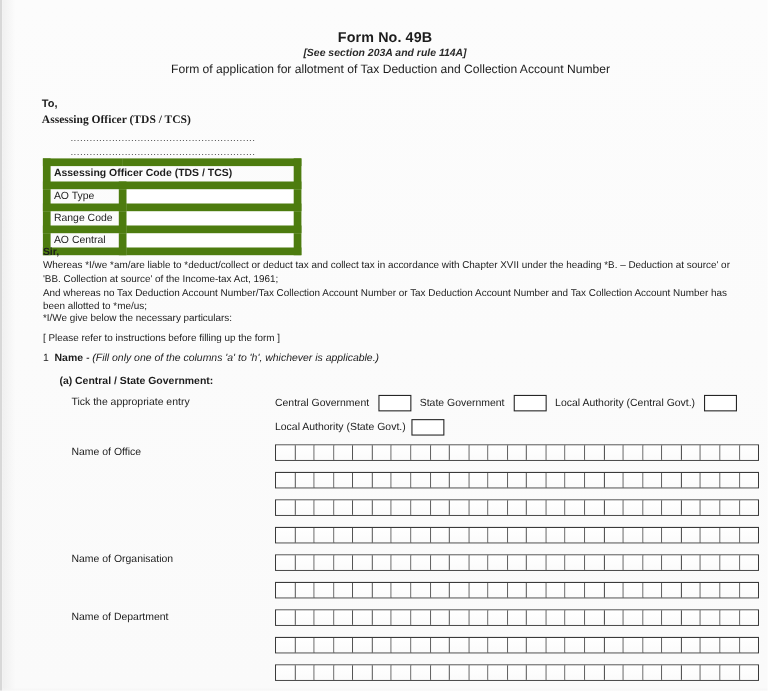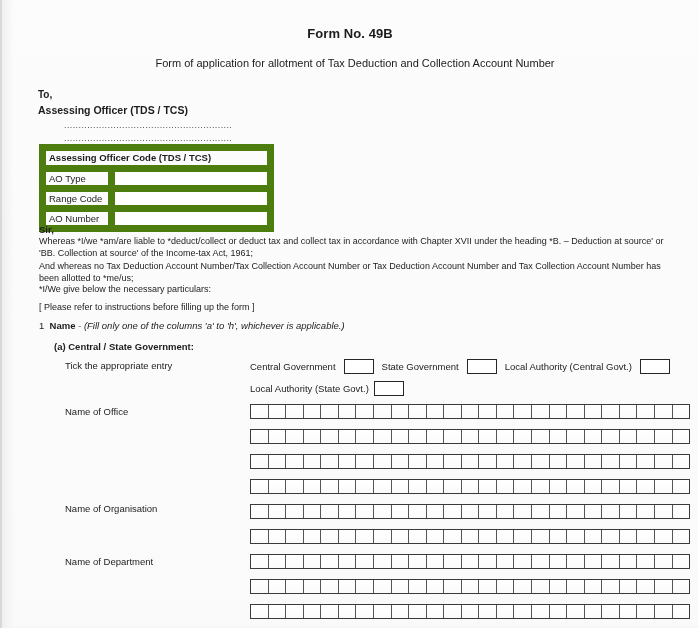--- a/index.html
+++ b/index.html
@@ -69,20 +69,21 @@
     top: 89px;
     font-size: 10px;
     font-weight: bold;
   }
   #ao-heading {
     position: absolute;
     left: 36px;
     top: 104px;
     font-size: 10.5px;
     font-weight: bold;
+    font-family: Liberation Serif, serif;
   }
   .dotted-blank {
     position: absolute;
     left: 62px;
     width: 185px;
     font-size: 9px;
     color: #4a4a4a;
     letter-spacing: .4px;
     overflow: hidden;
     white-space: nowrap;
@@ -209,20 +210,21 @@
     pointer-events: none;
   }
 </style>
 </head>
 <body>
 
 <div id="page">
   <div id="paper-tint"></div>
 
   <div id="form-no" class="head">Form No. 49B</div>
+  <div id="see-section" class="head">[See section 203A and rule 114A]</div>
   <div id="subtitle-1" class="head">Form of application for allotment of Tax Deduction and Collection Account Number</div>
 
   <div id="to-label">To,</div>
   <div id="ao-heading">Assessing Officer (TDS / TCS)</div>
   <div id="blank-1" class="dotted-blank">..........................................................</div>
   <div id="blank-2" class="dotted-blank">..........................................................</div>
 
   <table id="ao-table">
     <tbody>
       <tr>
@@ -230,21 +232,21 @@
       </tr>
       <tr>
         <td class="lbl">AO Type</td>
         <td class="val"></td>
       </tr>
       <tr>
         <td class="lbl">Range Code</td>
         <td class="val"></td>
       </tr>
       <tr>
-        <td class="lbl">AO Number</td>
+        <td class="lbl">AO Central</td>
         <td class="val"></td>
       </tr>
     </tbody>
   </table>
 
   <div id="sir">Sir,</div>
   <div id="para-whereas" class="para">Whereas *I/we *am/are liable to *deduct/collect or deduct tax and collect tax in accordance with Chapter XVII under the heading *B. – Deduction at source' or 'BB. Collection at source' of the Income-tax Act, 1961;</div>
   <div id="para-and-whereas" class="para">And whereas no Tax Deduction Account Number/Tax Collection Account Number or Tax Deduction Account Number and Tax Collection Account Number has been allotted to *me/us;</div>
   <div id="para-weus" class="para">*I/We give below the necessary particulars:</div>
   <div id="para-instructions" class="para">[ Please refer to instructions before filling up the form ]</div>

